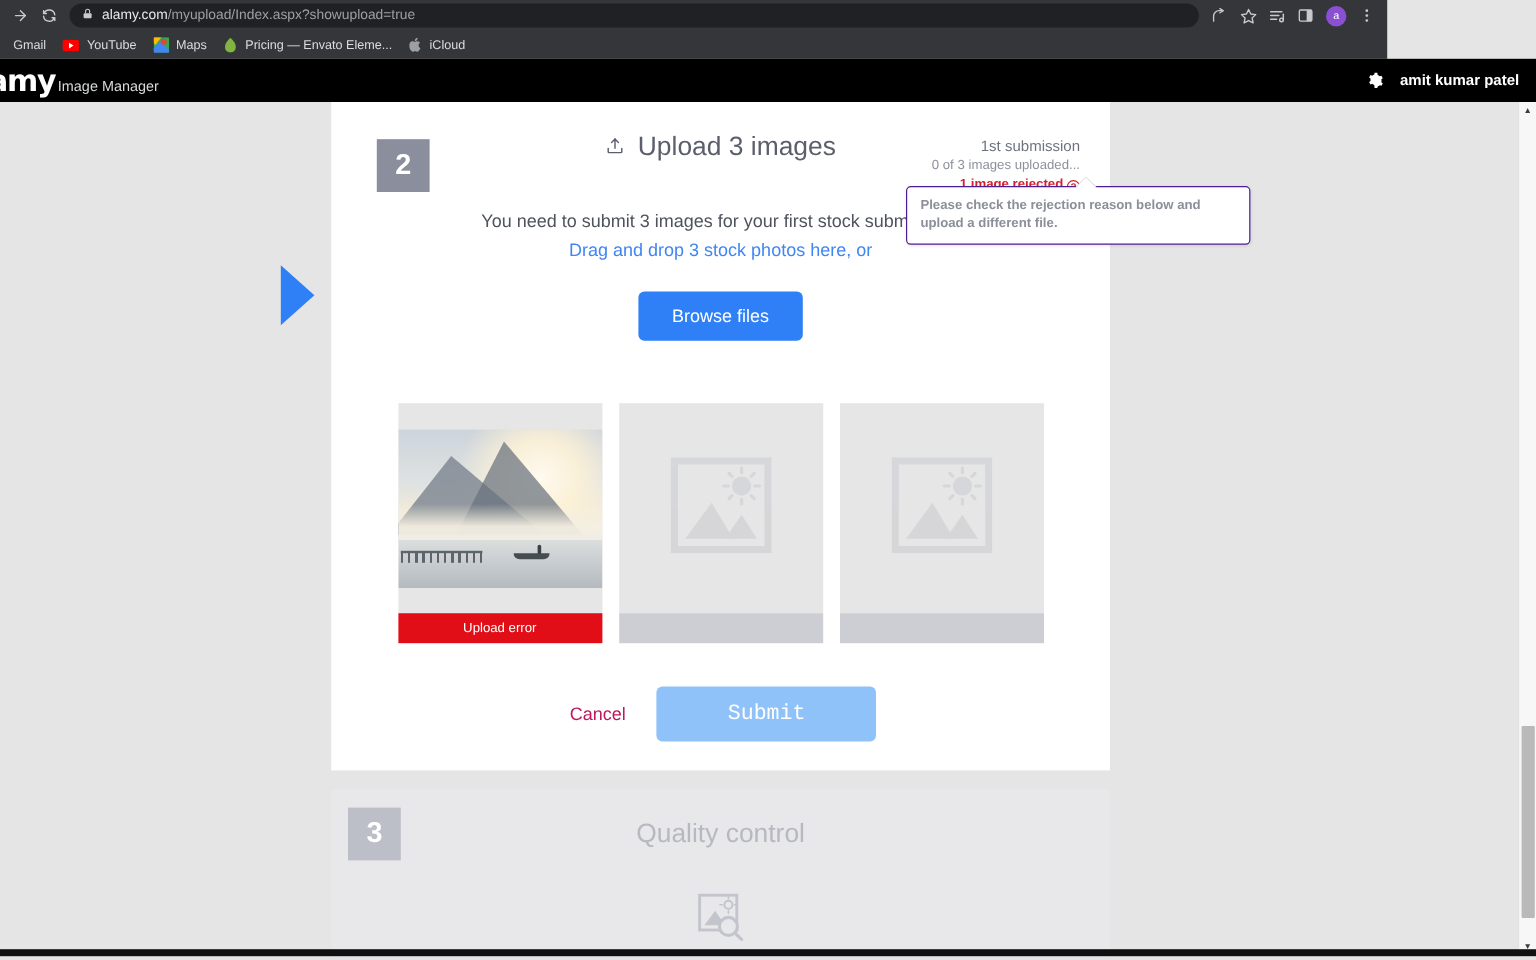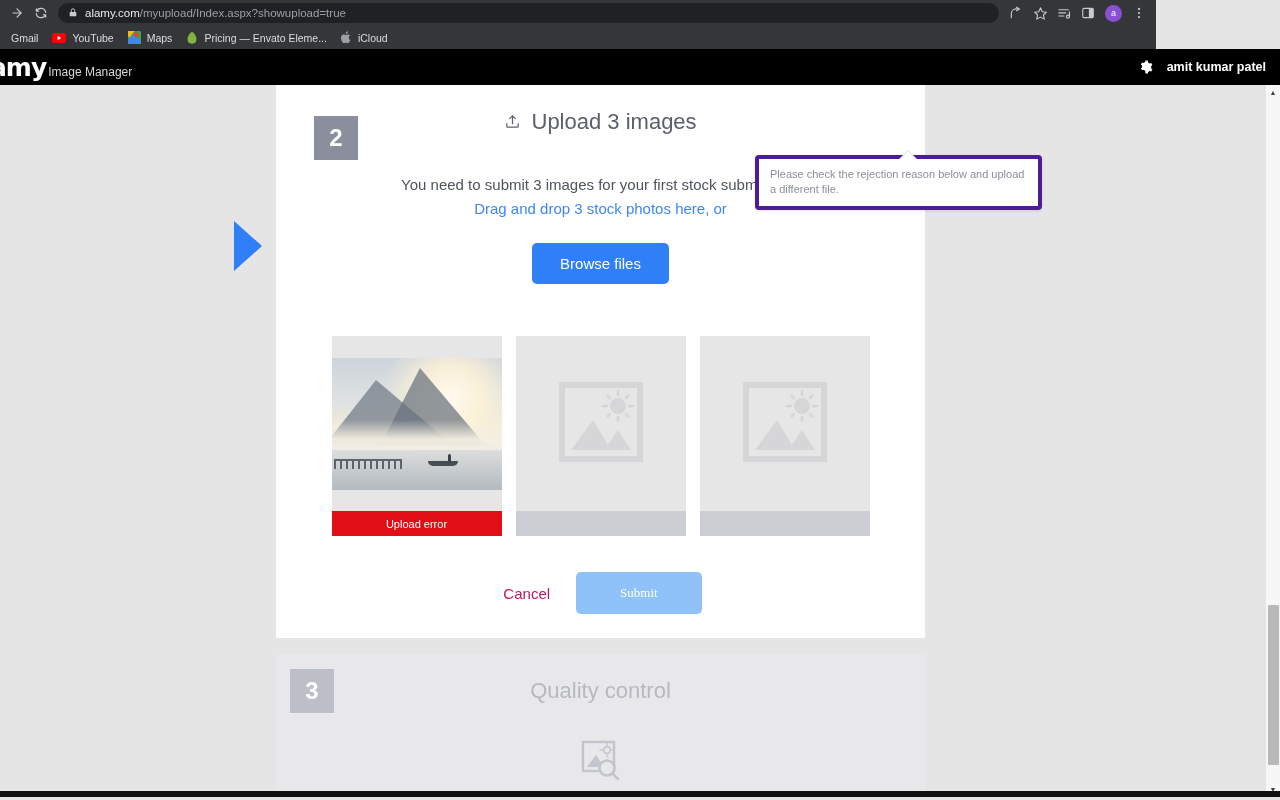--- a/index.html
+++ b/index.html
@@ -100,23 +100,23 @@
     font-size: 11px; color: #d8202a; font-weight: 700;
     display: flex; align-items: center; justify-content: flex-end; gap: 3px;
   }
   .q-ico {
     width: 11px; height: 11px; border: 1px solid #d8202a; border-radius: 50%;
     font-size: 8px; line-height: 9px; text-align: center; display: inline-block;
   }
 
   .tooltip {
     position: absolute; left: 479px; top: 70px; width: 287px; background: #fff;
-    border: 4px solid #4c1d95; border-radius: 4px; padding: 8px 11px;
+    border: 1px solid #4c1d95; border-radius: 4px; padding: 8px 11px;
     font-size: 11px; color: #8b8f99; line-height: 1.4;
-    box-shadow: 0 1px 3px rgba(0,0,0,.10); z-index: 30;
+    box-shadow: 0 1px 3px rgba(0,0,0,.10); z-index: 30; font-weight: bold;
   }
   .tooltip:before, .tooltip:after {
     content: ""; position: absolute; left: 140px; width: 0; height: 0;
     border-left: 9px solid transparent; border-right: 9px solid transparent;
   }
   .tooltip:before { top: -9px; border-bottom: 9px solid #d8dadd; }
   .tooltip:after  { top: -8px; border-bottom: 9px solid #fff; }
 
   .lede {
     text-align: center; font-size: 15px; color: #4e535e;
@@ -192,21 +192,21 @@
   .actions {
     display: flex; align-items: center; justify-content: center;
     gap: 22px; margin-top: 36px;
   }
   .cancel-btn {
     background: none; border: none; font-size: 15px; color: #be185d;
     font-family: inherit; cursor: pointer; padding: 8px 4px;
   }
   .submit-btn {
     background: #8ec2f8; color: #fff; border: none; border-radius: 5px;
-    font-size: 13px; padding: 13px 44px; font-family: Liberation Serif, serif; cursor: default;
+    font-size: 18px; padding: 13px 59px; font-family: Liberation Mono, monospace; cursor: default;
   }
 
   .card-3 {
     background: #e8e8ea; width: 649px; margin-top: 16px; position: relative;
     padding: 16px 24px 24px; height: 170px;
   }
   .step-badge-3 {
     position: absolute; left: 14px; top: 15px; width: 44px; height: 44px;
     background: #bcbec8; color: #fff; font-size: 24px; font-weight: 700;
     display: flex; align-items: center; justify-content: center;
@@ -371,20 +371,28 @@
         <div class="card-title">
           <span class="up-ico">
             <svg width="17" height="19" viewBox="0 0 24 24" fill="none" stroke="#5b5f6b" stroke-width="1.7" stroke-linecap="round" stroke-linejoin="round">
                 <path d="M4 15v4a1 1 0 0 0 1 1h14a1 1 0 0 0 1-1v-4"></path>
                 <polyline points="8 8 12 4 16 8"></polyline>
                 <line x1="12" y1="4" x2="12" y2="15"></line>
               </svg>
           </span><span>Upload 3 images</span>
         </div>
 
+        <div class="status-block">
+          <div class="status-1">1st submission</div>
+          <div class="status-2">0 of 3 images uploaded...</div>
+          <div class="status-3">
+            <span>1 image rejected</span>
+            <span class="q-ico">?</span>
+          </div>
+        </div>
       </div>
 
       <div class="tooltip">
         <span>Please check the rejection reason below and upload a different file.</span>
       </div>
 
       <div class="lede">
         <span>You need to submit 3 images for your first stock submission.</span>
         <span class="dropline">Drag and drop 3 stock photos here, or</span>
       </div>

